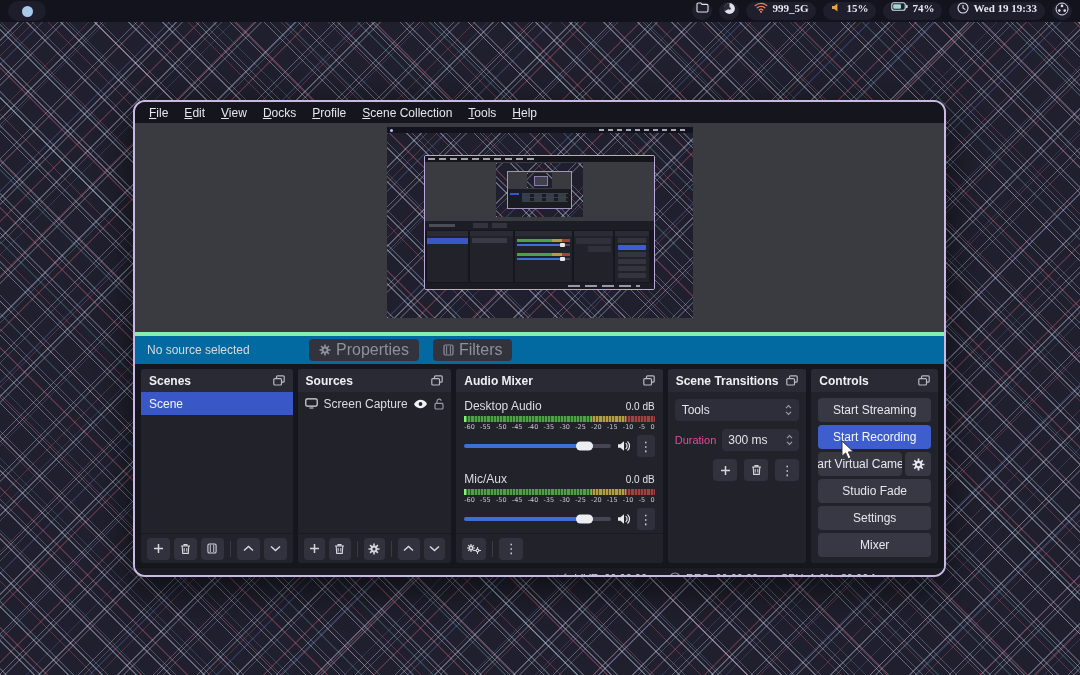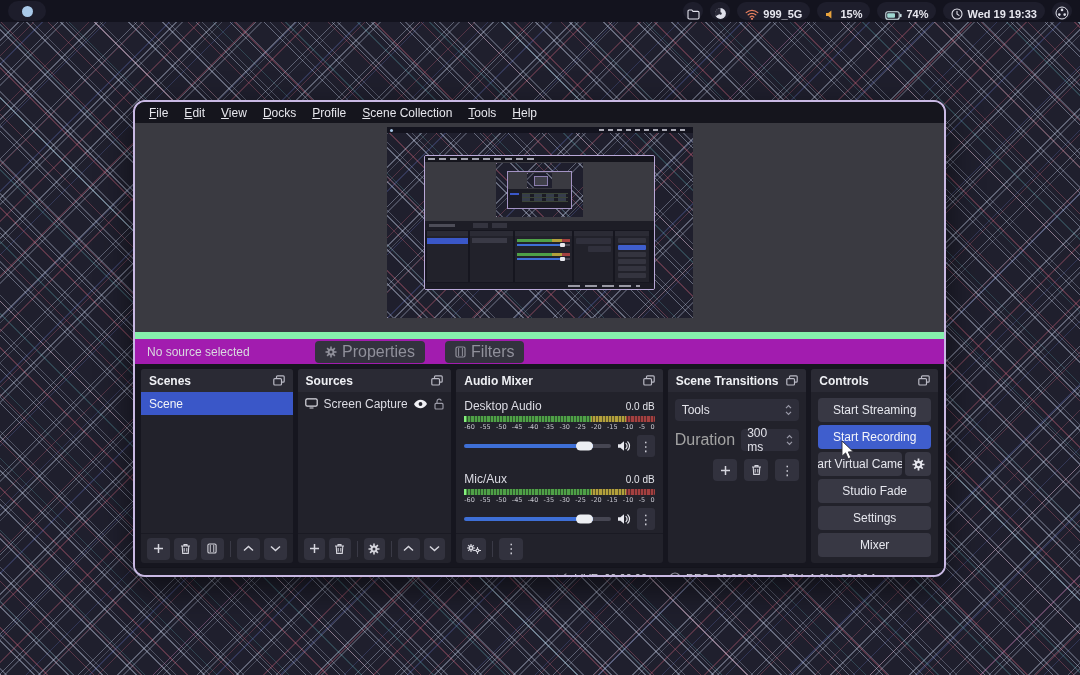--- a/index.html
+++ b/index.html
@@ -17,22 +17,22 @@
       repeating-linear-gradient(45deg,  rgba(110,205,212,.22) 0 1px, transparent 1px 51px),
       repeating-linear-gradient(135deg, rgba(120,140,235,.22) 0 1px, transparent 1px 45px);
   }
 
   
   .sysbar { position:absolute; left:0; top:0; width:1080px; height:22px; background:#13131e;
             display:flex; align-items:center; justify-content:space-between; padding:0 8px; z-index:50; }
   .sys-left-pill { width:38px; height:20px; border-radius:10px; background:#1d1d2b; display:flex; align-items:center; justify-content:center; }
   .sys-dot { width:11px; height:11px; border-radius:50%; background:#a9c9e9; }
   .sys-right { display:flex; align-items:center; gap:7px; }
-  .pill { height:18px; border-radius:9px; background:#1e1e2c; display:flex; align-items:flex-end; gap:4px;
-          padding:0 8px; color:#e8e8f0; font-size:11px; font-weight:600; }
+  .pill { height:18px; border-radius:9px; background:#1e1e2c; display:flex; align-items:flex-start; gap:4px;
+          padding:0 8px; color:#e8e8f0; font-size:11px; font-weight:600;font-family:Liberation Serif, serif; }
   .pill.round { width:20px; padding:0; justify-content:center; }
   .icon { display:inline-block; vertical-align:middle; }
 
   
   .obs-window { position:absolute; left:133px; top:100px; width:813px; height:477px;
     background:#1b1b24; border:2px solid #c9b9e4; border-radius:12px; overflow:hidden;
     display:flex; flex-direction:column; box-shadow:0 12px 34px rgba(0,0,0,.55); z-index:10; }
 
   .menu-bar { height:21px; background:#15151d; display:flex; align-items:center; padding:0 6px; flex:none; }
   .menu-item { display:inline-block; padding:0 8px; font-size:12px; color:#e6e6ec; cursor:default; }
@@ -77,21 +77,21 @@
   .mini-vol { margin:2px 2px 0 2px; height:2px; background:linear-gradient(90deg,#3e6fd6 0 85%,#4a4a56 85% 100%); position:relative; }
   .mini-vol::after { content:""; position:absolute; right:10%; top:-1px; width:5px; height:4px; background:#e8e8ee; border-radius:1px; }
   .mini-box { margin:2px 2px 0 2px; height:6px; background:#30303c; border-radius:1px; }
   .mini-btn { margin:2px 3px 0 3px; height:5px; background:#34343f; border-radius:1px; }
   .mini-btn.blue { background:#3f5ecd; }
   .mini-status { height:6px; flex:none; background:#1b1b24; position:relative; }
   .mini-status::after { content:""; position:absolute; right:14px; top:2px; width:72px; height:2px;
       background:repeating-linear-gradient(90deg,#b9b9c4 0 12px, transparent 12px 17px); opacity:.8; }
 
   
-  .src-toolbar { height:32px; flex:none; background:#a21caf; display:flex; align-items:center; padding:0 12px; gap:20px; border-top:7px solid #86efac; }
+  .src-toolbar { height:32px; flex:none; background:#0369a1; display:flex; align-items:center; padding:0 12px; gap:14px; border-top:4px solid #86efac; }
   .src-status { font-size:12px; color:#d9d9e0; width:148px; }
   .tbtn { height:22px; border-radius:4px; background:#33333e; color:#90909b; font-size:16px;
           display:flex; align-items:center; gap:5px; padding:0 10px; border:none; }
 
   
   .docks { flex:1; display:flex; gap:5px; padding:5px 6px 4px 6px; background:#16161f; }
   .panel { background:#22222b; border-radius:3px; display:flex; flex-direction:column; overflow:hidden; }
   .p-scenes { width:152px; } .p-sources { width:154px; } .p-mixer { width:207px; }
   .p-trans { width:139px; } .p-controls { width:127px; }
   .panel-hd { height:23px; flex:none; background:#2a2a34; display:flex; align-items:center; justify-content:space-between; padding:0 8px; }
@@ -119,21 +119,21 @@
   .vol-row { display:flex; align-items:center; gap:6px; margin-top:4px; }
   .vol-slider { flex:1; height:4px; border-radius:2px; position:relative;
     background:linear-gradient(90deg,#3e6fd6 0 88%,#464652 88% 100%); }
   .vol-handle { position:absolute; left:88%; top:50%; transform:translate(-100%,-50%); width:17px; height:9px; border-radius:4.5px; background:#eceef2; }
   .kebab-btn { width:18px; height:22px; border-radius:3px; background:#30303c; border:none; color:#d6d6de; font-size:13px; line-height:1; }
 
   
   .trans-body { padding:7px 7px 0 7px; display:flex; flex-direction:column; gap:8px; }
   .combo { height:22px; border-radius:4px; background:#2e2e3a; display:flex; align-items:center; justify-content:space-between; padding:0 7px; color:#e3e3ea; font-size:12px; }
   .dur-row { display:flex; align-items:center; gap:6px; }
-  .dur-label { font-size:16px; color:#a3a3a3; }
+  .dur-label { font-size:11px; color:#ec4899; }
   .spin { flex:1; height:22px; border-radius:4px; background:#2e2e3a; display:flex; align-items:center; justify-content:space-between; padding:0 6px; color:#e3e3ea; font-size:12px; }
   .trans-btns { display:flex; justify-content:flex-end; gap:7px; }
 
   
   .controls-body { padding:6px 7px; display:flex; flex-direction:column; gap:3px; }
   .cbtn { height:24px; border-radius:4px; background:#383844; border:none; color:#e6e7ee; font-size:12px; display:flex; align-items:center; justify-content:center; }
   .cbtn.primary { background:#3f5ecd; color:#f4f5fa; }
   .vc-row { display:flex; gap:3px; }
   .vc-main { flex:1; overflow:hidden; }
   .vc-main span { white-space:nowrap; }

